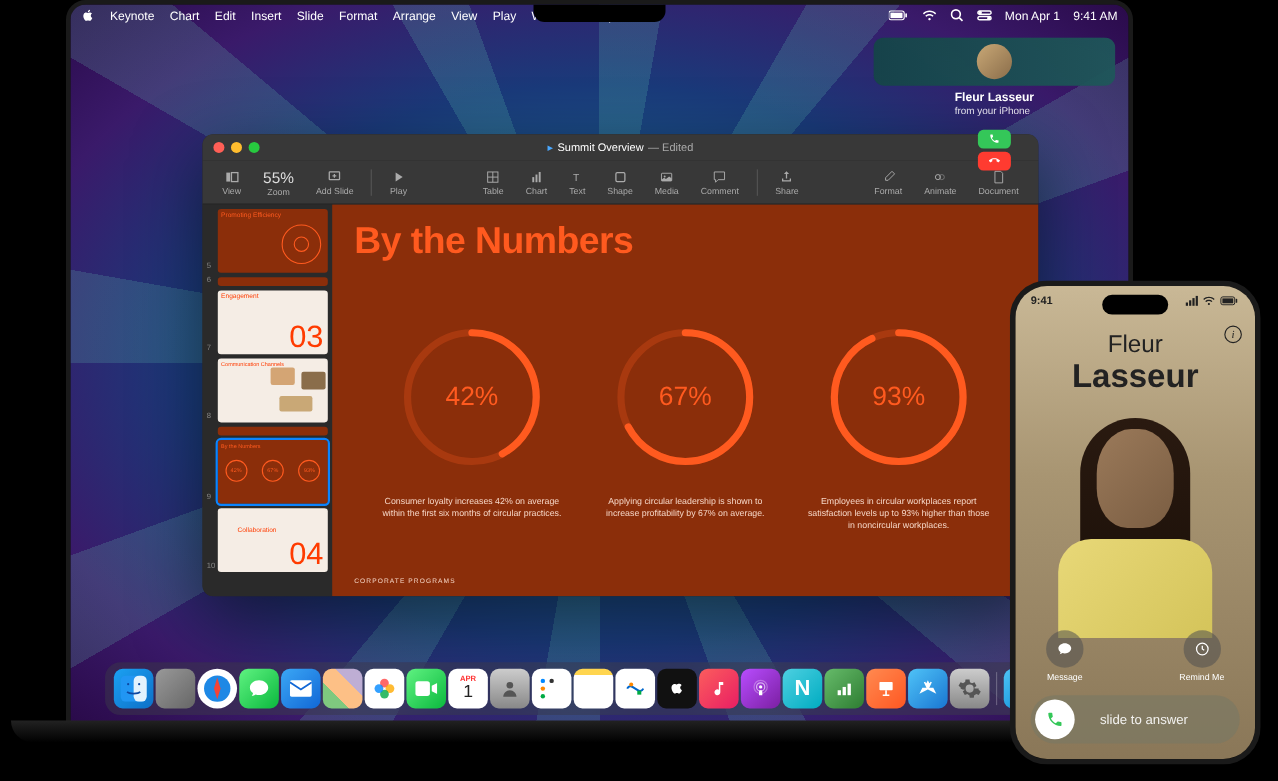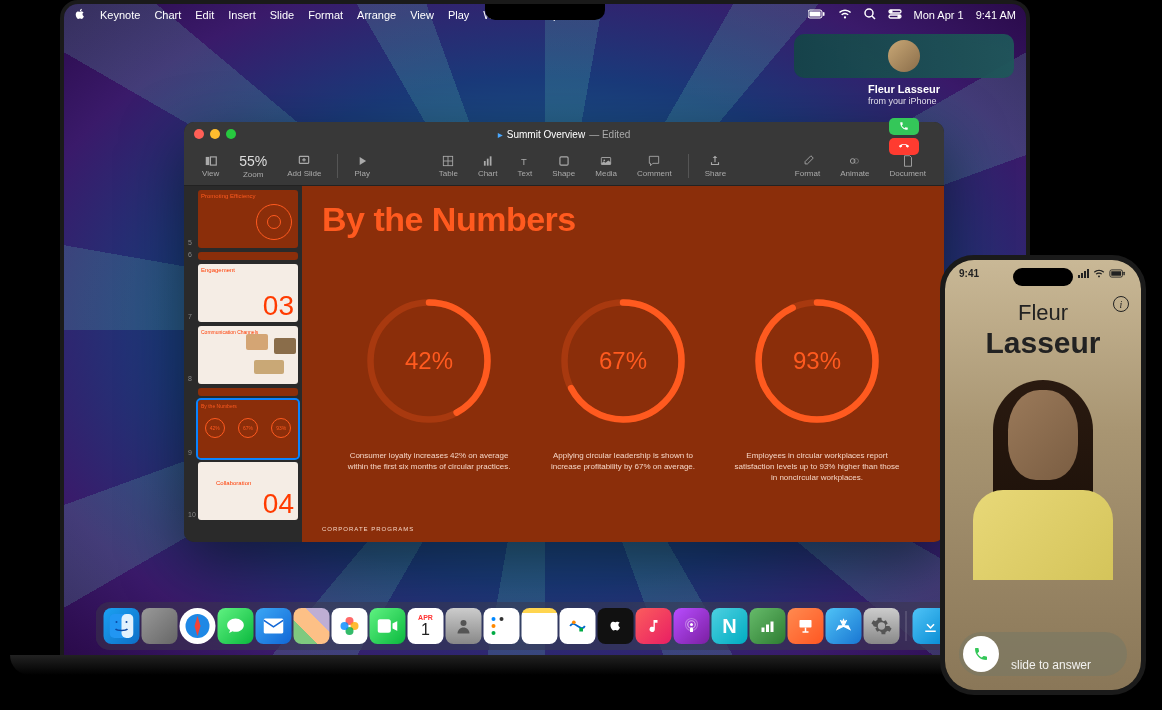--- a/index.html
+++ b/index.html
@@ -85,38 +85,38 @@
 .th-collab { background: #f5ede5; padding: 18px; }
 .th-collab .t { font-size: 6px; color: #ff3b00; }
 .th-collab .big { position: absolute; right: 4px; bottom: 0; font-size: 28px; font-weight: 300; color: #ff3b00; }
 
 
 .dock { position: absolute; bottom: 6px; left: 50%; transform: translateX(-50%); height: 48px; background: rgba(60,60,70,0.45); backdrop-filter: blur(30px); border-radius: 14px; display: flex; align-items: center; padding: 0 8px; gap: 2px; z-index: 80; }
 .dock-item { width: 36px; height: 36px; border-radius: 8px; display: flex; align-items: center; justify-content: center; font-size: 18px; position: relative; cursor: pointer; }
 .dock-sep { width: 1px; height: 30px; background: rgba(255,255,255,0.25); margin: 0 4px; }
 
 
-.iphone { position: absolute; right: 16px; top: 255px; width: 206px; height: 440px; background: #000; border-radius: 34px; border: 5px solid #1a1a1a; overflow: hidden; z-index: 200; }
+.iphone { position: absolute; right: 16px; top: 255px; width: 228px; height: 440px; background: #000; border-radius: 34px; border: 5px solid #1a1a1a; overflow: hidden; z-index: 200; }
 .iphone-screen { width: 100%; height: 100%; background: linear-gradient(180deg, #c9b896 0%, #a89572 40%, #8a7758 100%); position: relative; }
 .iphone-di { position: absolute; top: 8px; left: 50%; transform: translateX(-50%); width: 60px; height: 18px; background: #000; border-radius: 12px; z-index: 10; }
 .iphone-status { position: absolute; top: 8px; left: 0; right: 0; display: flex; justify-content: space-between; padding: 0 14px; font-size: 10px; font-weight: 600; color: #222; z-index: 5; }
 .iphone-caller { position: absolute; top: 40px; left: 0; right: 0; text-align: center; color: #222; }
 .iphone-caller .fn { font-size: 22px; font-weight: 400; }
 .iphone-caller .ln { font-size: 30px; font-weight: 700; }
 .iphone-info { position: absolute; top: 36px; right: 12px; width: 16px; height: 16px; border: 1.5px solid #222; border-radius: 50%; display: flex; align-items: center; justify-content: center; font-size: 10px; font-style: italic; font-family: serif; color: #222; }
 .iphone-person { position: absolute; top: 120px; left: 50%; transform: translateX(-50%); width: 150px; height: 200px; }
 .person-shape { width: 100%; height: 100%; position: relative; }
 .person-head { position: absolute; top: 10px; left: 50%; transform: translateX(-50%); width: 70px; height: 90px; background: linear-gradient(135deg, #9b7a5a, #7a5d42); border-radius: 45% 45% 40% 40%; }
 .person-hair { position: absolute; top: 0; left: 50%; transform: translateX(-50%); width: 100px; height: 180px; background: linear-gradient(180deg, #2a1a10, #1a0f08); border-radius: 50px 50px 20px 20px; z-index: -1; }
 .person-body { position: absolute; bottom: 0; left: 50%; transform: translateX(-50%); width: 140px; height: 90px; background: linear-gradient(135deg, #e8d878, #d4c45a); border-radius: 30px 30px 0 0; }
 .iphone-actions { position: absolute; bottom: 70px; left: 0; right: 0; display: flex; justify-content: space-between; padding: 0 28px; }
 .iact { display: flex; flex-direction: column; align-items: center; gap: 4px; color: #fff; font-size: 8px; }
 .iact-circle { width: 34px; height: 34px; border-radius: 50%; background: rgba(80,80,80,0.55); display: flex; align-items: center; justify-content: center; }
 .iact-circle svg { width: 14px; height: 14px; fill: #fff; }
-.slide-answer { position: absolute; bottom: 14px; left: 14px; right: 14px; height: 44px; background: rgba(120,120,100,0.6); border-radius: 22px; display: flex; align-items: flex-end; padding: 4px; }
+.slide-answer { position: absolute; bottom: 14px; left: 14px; right: 14px; height: 44px; background: rgba(120,120,100,0.6); border-radius: 22px; display: flex; align-items: center; padding: 4px; }
 .slide-knob { width: 36px; height: 36px; background: #fff; border-radius: 50%; display: flex; align-items: center; justify-content: center; }
 .slide-knob svg { width: 16px; height: 16px; fill: #34c759; }
 .slide-text { flex: 1; text-align: center; color: rgba(255,255,255,0.9); font-size: 12px; padding-right: 20px; }
 
 .icon-sig { display:inline-flex; align-items:flex-end; gap:1px; }
 .icon-sig span { width:2px; background:#222; }
 .icon-sig span:nth-child(1){height:3px} .icon-sig span:nth-child(2){height:5px} .icon-sig span:nth-child(3){height:7px} .icon-sig span:nth-child(4){height:9px}
 </style>
 </head>
 <body>
@@ -552,20 +552,39 @@
       <div class="fn" data-interactable="false">Fleur</div>
       <div class="ln" data-interactable="false">Lasseur</div>
     </div>
     <div class="iphone-person" data-interactable="false">
       <div class="person-shape">
         <div class="person-hair"></div>
         <div class="person-head"></div>
         <div class="person-body"></div>
       </div>
     </div>
+    <div class="iphone-actions" data-interactable="false">
+      <div class="iact" data-interactable="true">
+        <div class="iact-circle" data-interactable="false">
+            <svg viewBox="0 0 24 24">
+              <path d="M12 3C6.5 3 2 6.6 2 11c0 2.4 1.3 4.5 3.4 5.9-.1 1.1-.6 2.4-1.4 3.1 1.6-.2 3.2-.9 4.3-1.7 1.1.4 2.4.7 3.7.7 5.5 0 10-3.6 10-8s-4.5-8-10-8z"></path>
+            </svg>
+          </div>
+        <span data-interactable="false">Message</span>
+      </div>
+      <div class="iact" data-interactable="true">
+        <div class="iact-circle" data-interactable="false">
+            <svg viewBox="0 0 24 24">
+              <circle cx="12" cy="12" r="9" fill="none" stroke="#fff" stroke-width="2"></circle>
+              <path d="M12 7v5l3 2" stroke="#fff" stroke-width="2" fill="none"></path>
+            </svg>
+          </div>
+        <span data-interactable="false">Remind Me</span>
+      </div>
+    </div>
     <div class="slide-answer" data-interactable="true">
       <div class="slide-knob" data-interactable="true">
           <svg viewBox="0 0 24 24">
             <path d="M6.6 10.8c1.4 2.8 3.8 5.1 6.6 6.6l2.2-2.2c.3-.3.7-.4 1-.2 1.1.4 2.4.6 3.6.6.6 0 1 .4 1 1V20c0 .6-.4 1-1 1C10.6 21 3 13.4 3 4c0-.6.4-1 1-1h3.5c.6 0 1 .4 1 1 0 1.2.2 2.5.6 3.6.1.4 0 .8-.3 1l-2.2 2.2z"></path>
           </svg>
         </div>
       <div class="slide-text" data-interactable="false">slide to answer</div>
     </div>
   </div>
 </div>

